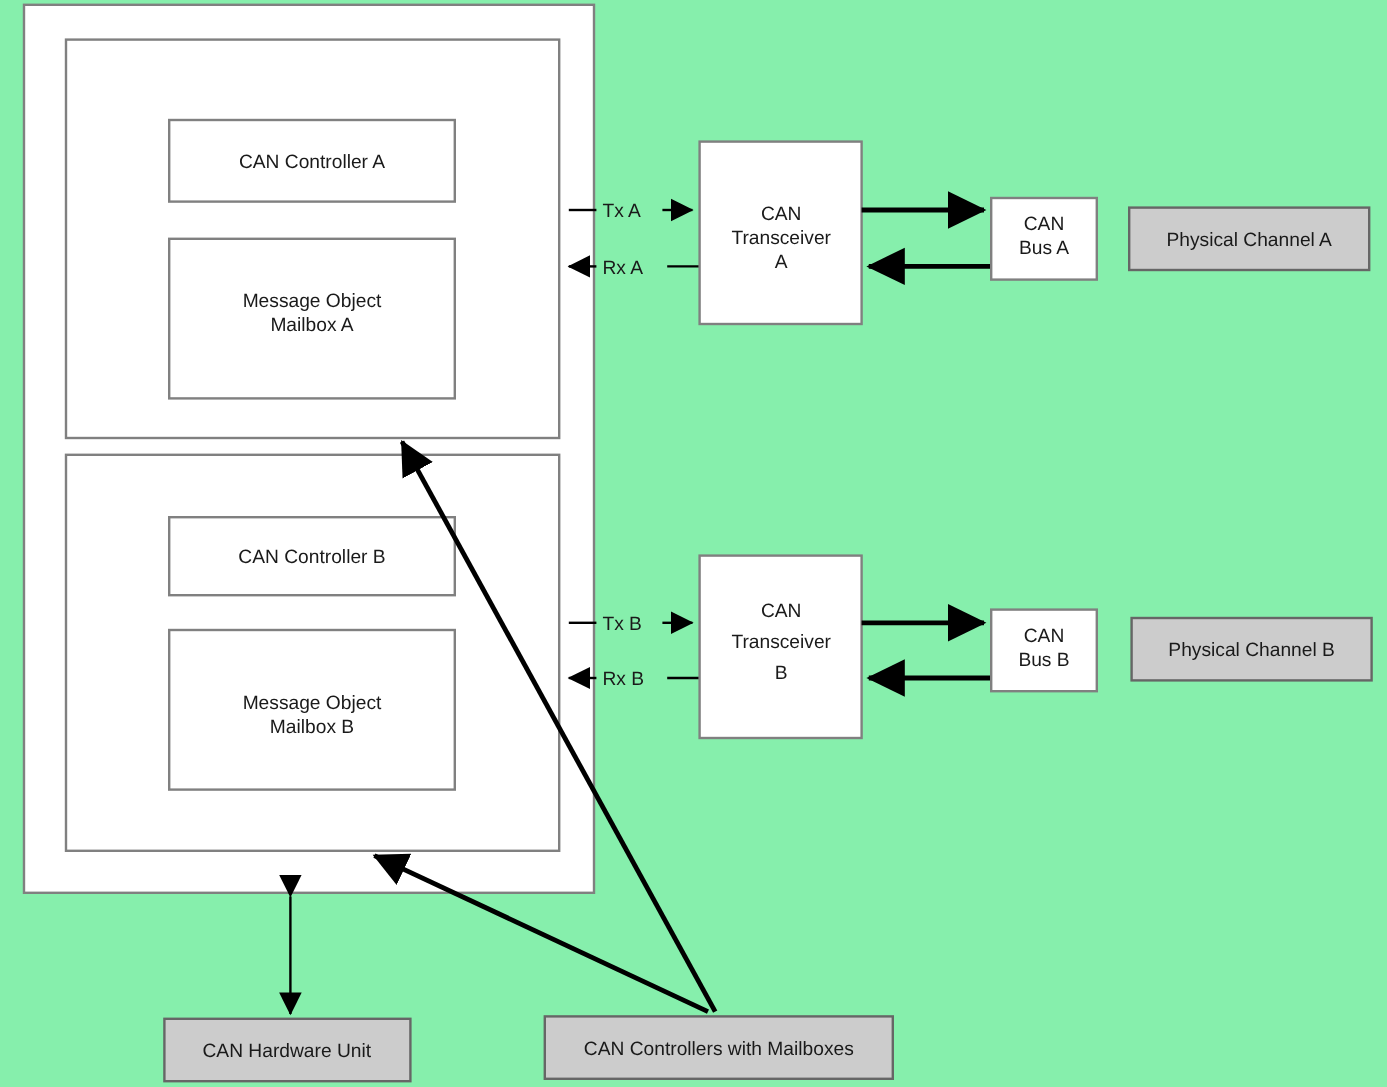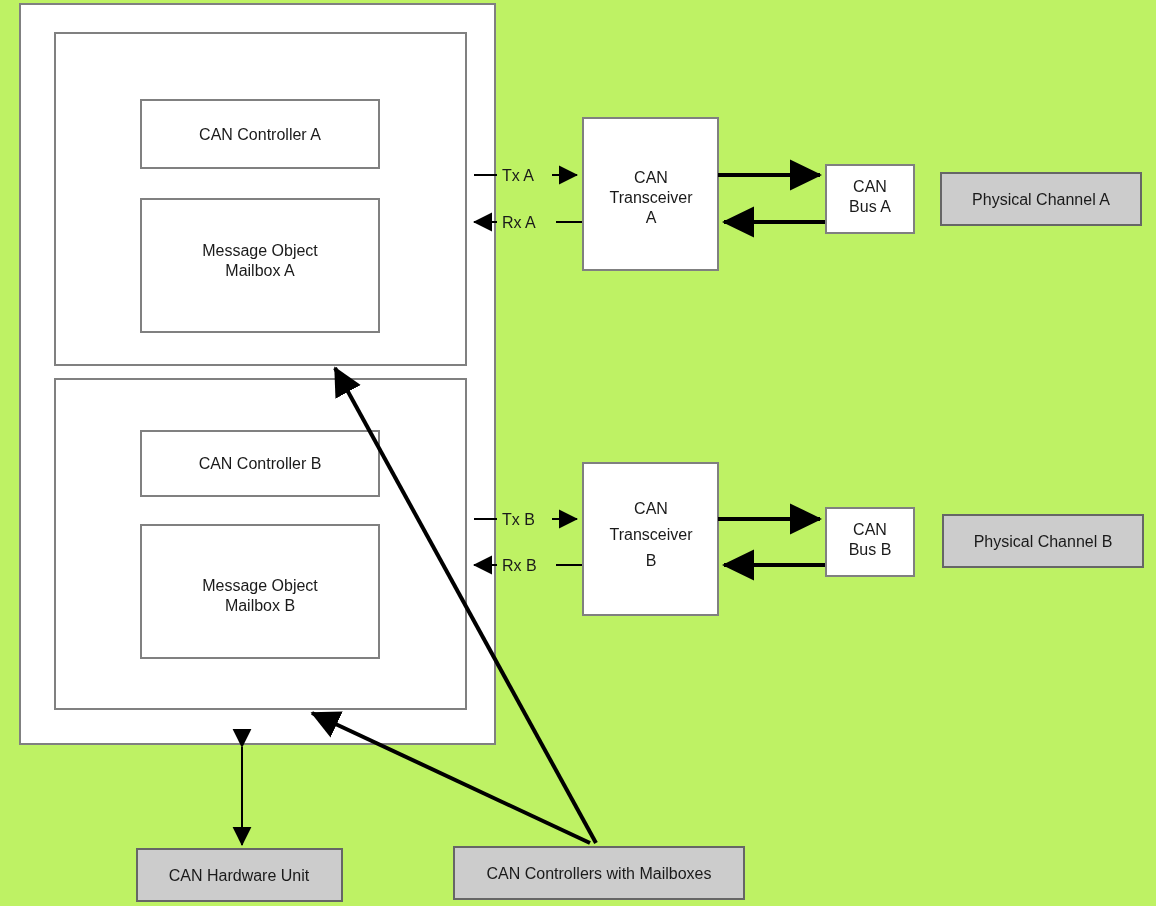--- a/index.html
+++ b/index.html
@@ -7,21 +7,21 @@
     padding: 0;
     background: #ffffff;
   }
   body {
     font-family: "Liberation Sans", sans-serif;
   }
   #diagram-root {
     position: relative;
     width: 1156px;
     height: 906px;
-    background: #bef264;
+    background: #86efac;
     overflow: hidden;
   }
   svg.diagram {
     position: absolute;
     top: 0;
     left: 0;
     width: 1156px;
     height: 906px;
     display: block;
   }

